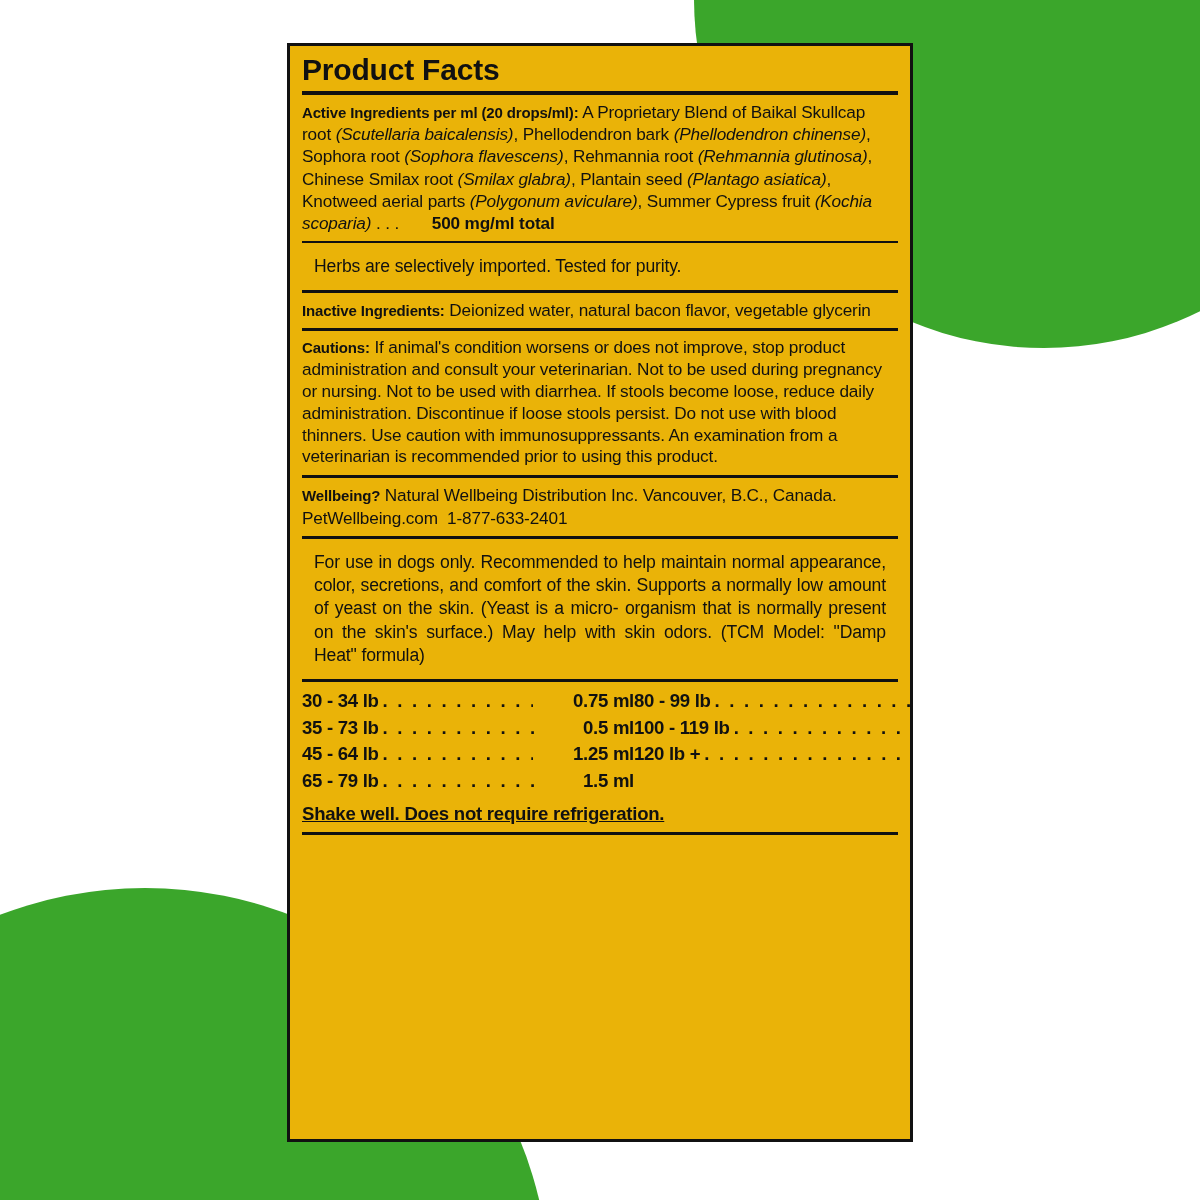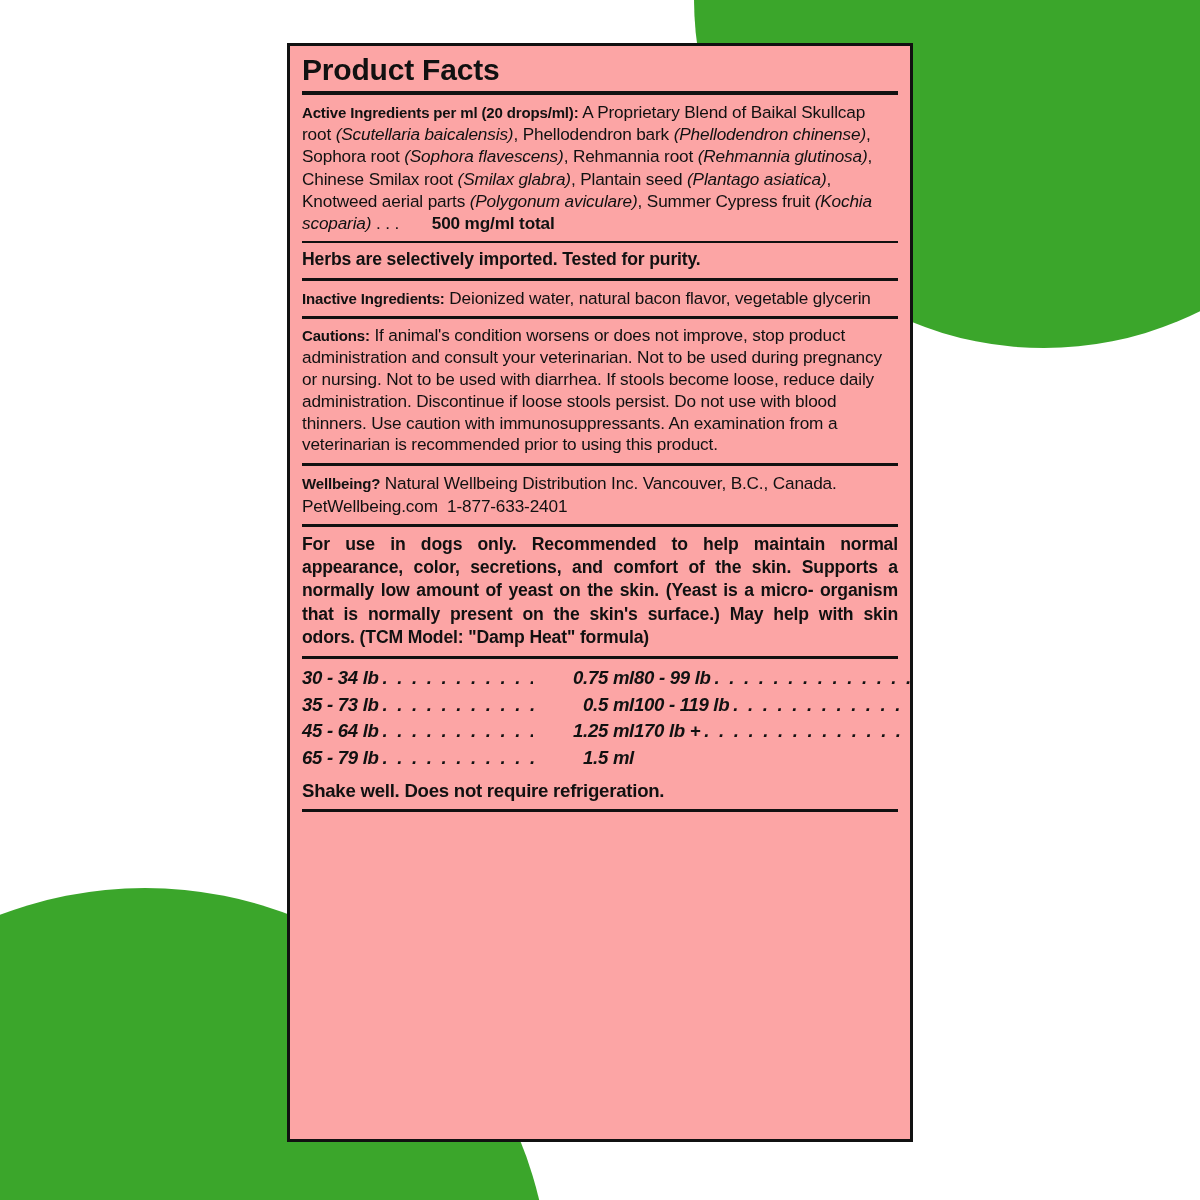--- a/index.html
+++ b/index.html
@@ -36,21 +36,21 @@
     height: 810px;
   }
 
   
   #facts-panel {
     position: absolute;
     left: 287px;
     top: 43px;
     width: 626px;
     height: 1099px;
-    background: #fca5a5;
+    background: #eab308;
     border: 3px solid #111111;
     box-sizing: border-box;
     z-index: 2;
     overflow: hidden;
   }
   .inner {
     padding: 6px 12px 10px 12px;
   }
 
   
@@ -91,23 +91,23 @@
   .b { font-weight: bold; margin-left: 28px; }
   .i { font-style: italic; }
 
   .lead-bold {
     font-weight: bold;
     font-size: 15px;
   }
 
   p.allbold {
     font-size: 17.6px;
-    font-weight: bold;
+    font-weight: normal;
     line-height: 1.32;
-    margin: 0;
+    margin: 12px;
     color: #111;
     letter-spacing: -0.15px;
   }
 
   p.justified {
     text-align: justify;
     text-align-last: left;
   }
 
   .sec { margin: 0; }
@@ -126,21 +126,20 @@
     color: #111;
     margin: 0 0 11px 0;
     letter-spacing: -0.3px;
   }
   .dose-grid {
     display: grid;
     grid-template-columns: 332px auto;
     column-gap: 0px;
     row-gap: 0px;
     margin-bottom: 9px;
-    font-style: italic;
   }
   .dose-col { display: block; }
   .dose-row {
     display: flex;
     align-items: baseline;
     font-size: 18.6px;
     font-weight: bold;
     color: #111;
     line-height: 1.43;
     letter-spacing: -0.3px;
@@ -155,20 +154,21 @@
     padding: 0 4px;
   }
   .dose-row .amt { flex: 0 0 auto; margin-left: 40px; }
 
   .shake {
     font-size: 18.6px;
     font-weight: bold;
     color: #111;
     margin: 0;
     letter-spacing: -0.25px;
+    text-decoration: underline;
   }
 
   .questions { font-size: 17.2px; }
 </style>
 </head>
 <body>
 
 <div class="deco" id="deco-top-right"></div>
 <div class="deco" id="deco-bottom-left"></div>
 
@@ -232,21 +232,21 @@
         <div class="dose-col" id="dose-right">
             <div class="dose-row">
               <span class="wt">80 - 99 lb</span>
               <span class="dots">. . . . . . . . . . . . . . . . . . . . . . . . . . . . . . . . . . . .</span>
             </div>
             <div class="dose-row">
               <span class="wt">100 - 119 lb</span>
               <span class="dots">. . . . . . . . . . . . . . . . . . . . . . . . . . . . . . . . . . . .</span>
             </div>
             <div class="dose-row">
-              <span class="wt">170 lb +</span>
+              <span class="wt">120 lb +</span>
               <span class="dots">. . . . . . . . . . . . . . . . . . . . . . . . . . . . . . . . . . . .</span>
             </div>
           </div>
       </div>
 
       <p class="shake">Shake well. Does not require refrigeration.</p>
     </div>
 
     <hr class="rule-med">
 

